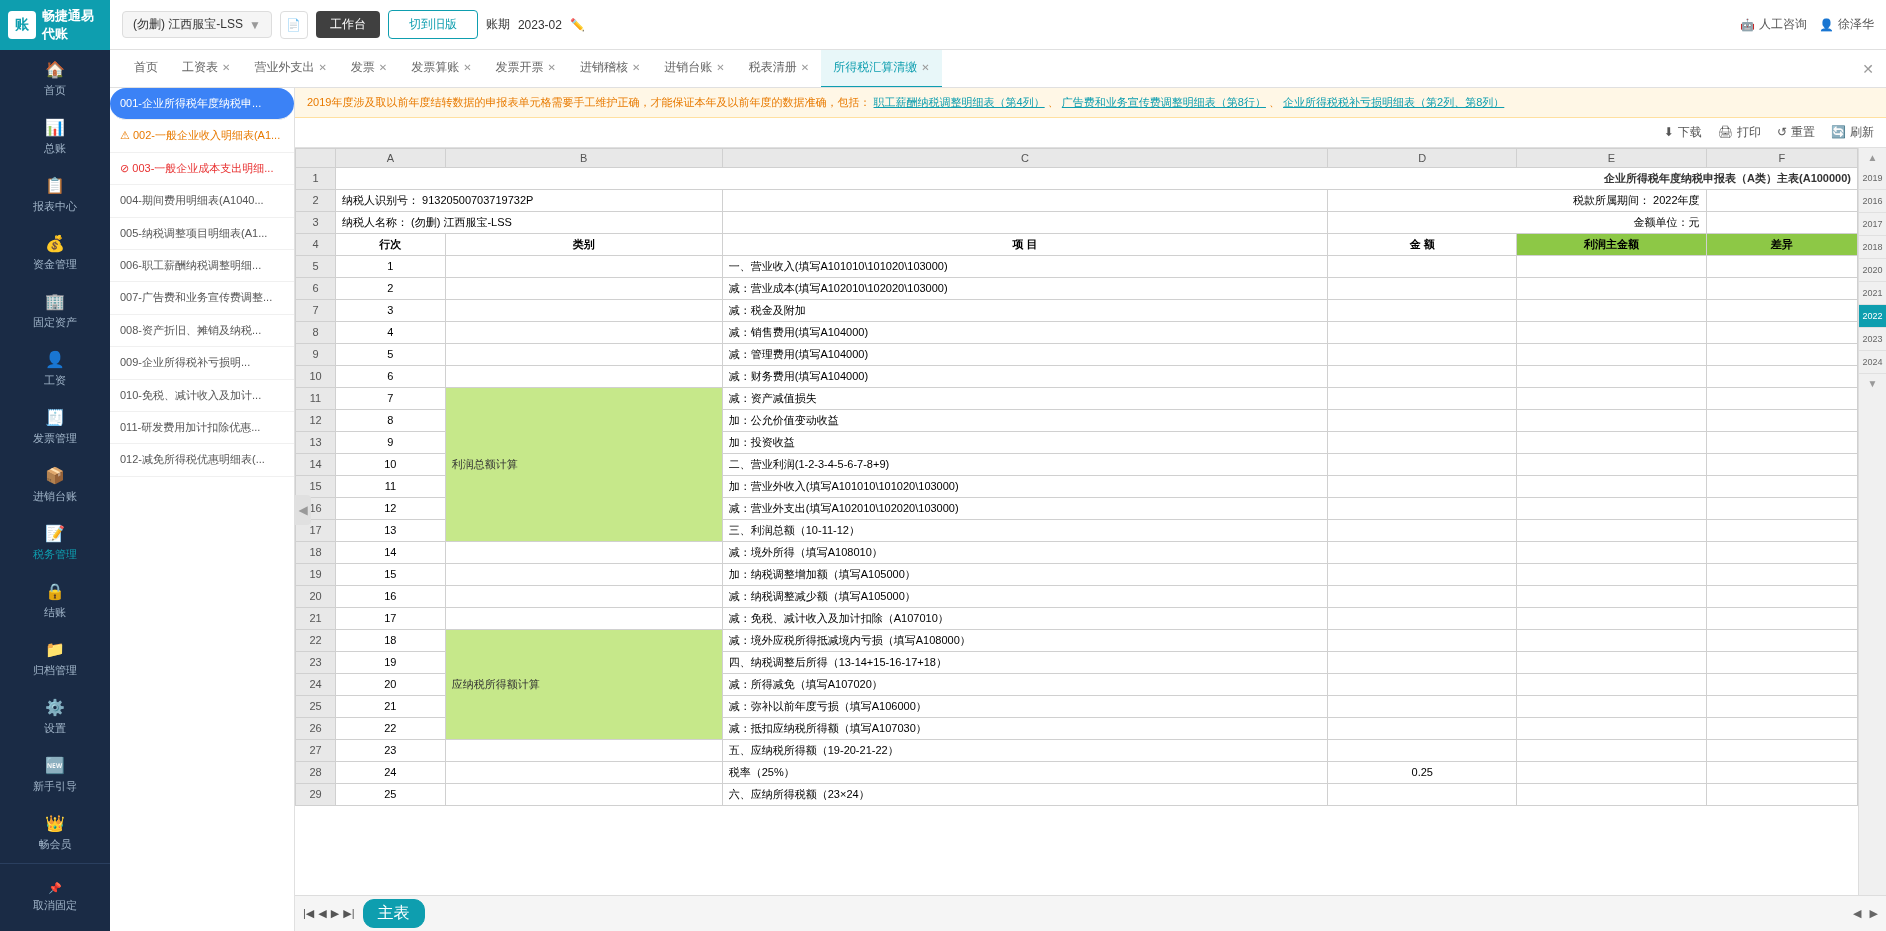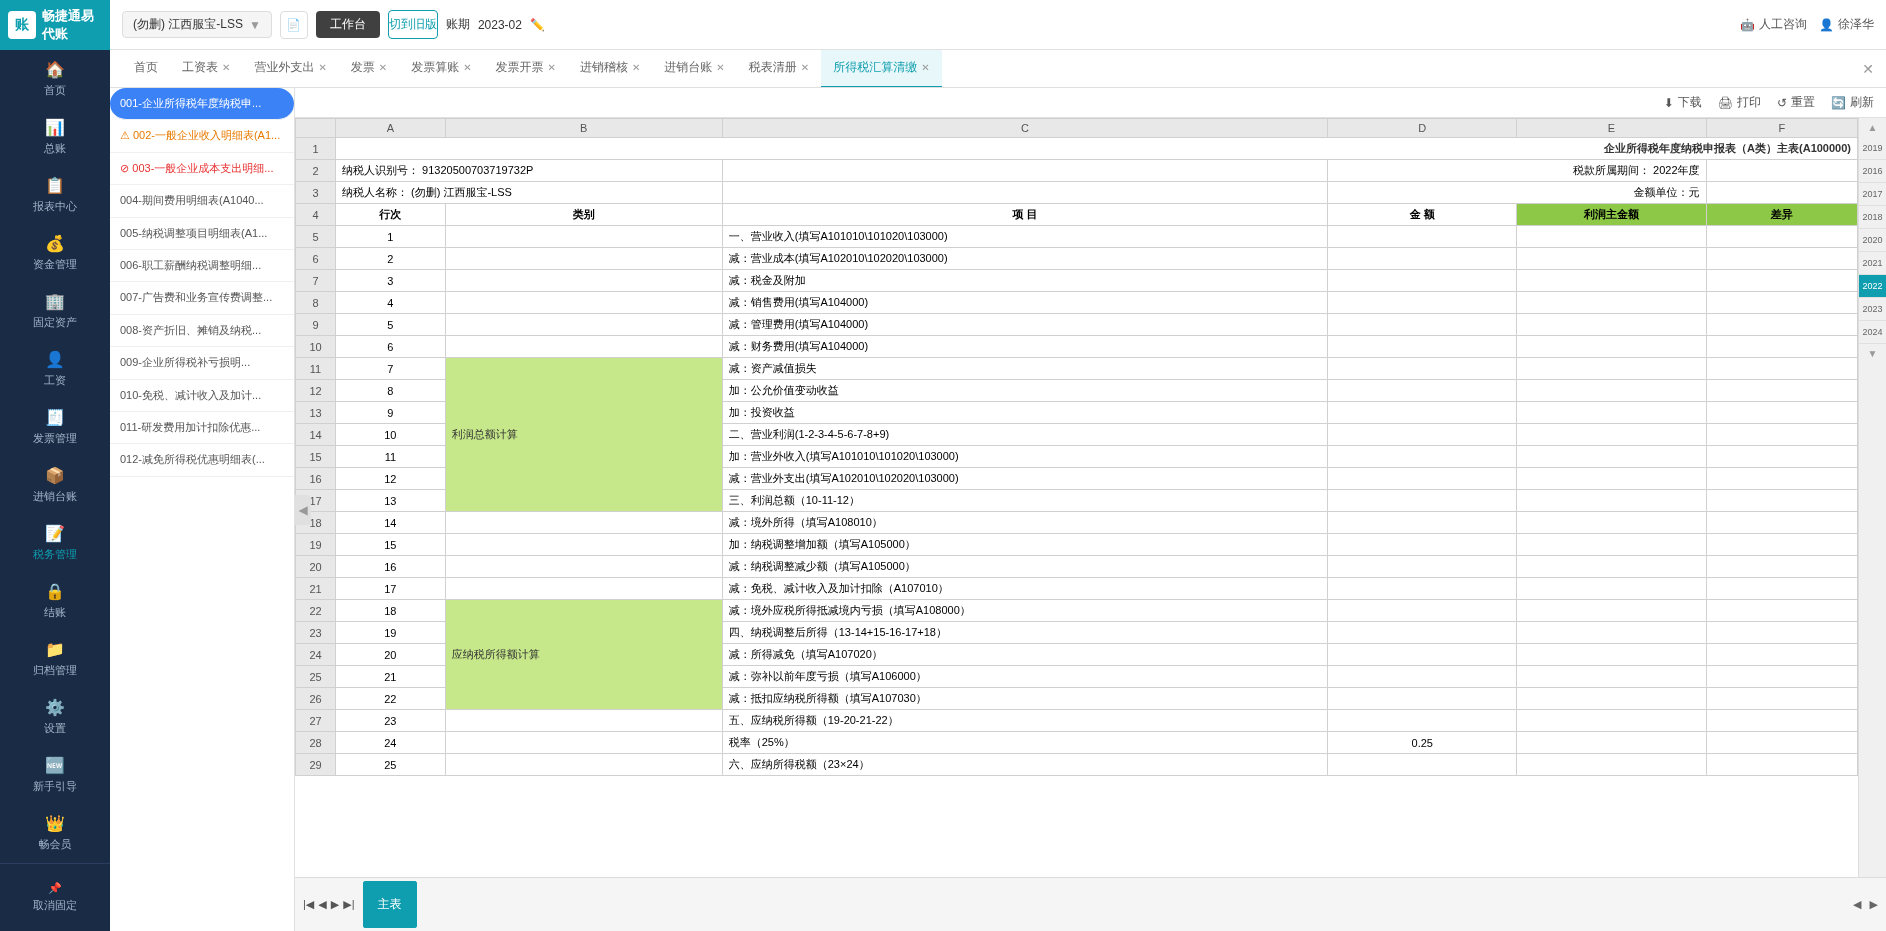--- a/index.html
+++ b/index.html
@@ -18,21 +18,21 @@
 
     
     .main { flex: 1; display: flex; flex-direction: column; overflow: hidden; }
 
     
     .topbar { background: white; height: 50px; display: flex; align-items: center; padding: 0 12px; border-bottom: 1px solid #e0e0e0; gap: 8px; }
     .topbar-company { display: flex; align-items: center; gap: 6px; background: #f5f5f5; border: 1px solid #ddd; border-radius: 4px; padding: 4px 10px; cursor: pointer; color: #333; font-size: 12px; }
     .topbar-company .arrow { color: #999; }
     .topbar-icon-btn { width: 28px; height: 28px; display: flex; align-items: center; justify-content: center; border: 1px solid #ddd; border-radius: 4px; cursor: pointer; color: #666; }
     .topbar-workbench { background: #404040; color: white; border: none; border-radius: 4px; padding: 5px 14px; cursor: pointer; font-size: 12px; }
-    .topbar-oldver { border: 1px solid #0e9eaf; color: #0e9eaf; background: white; border-radius: 4px; padding: 5px 0; cursor: pointer; font-size: 12px; }
+    .topbar-oldver { border: 1px solid #0e9eaf; color: #0e9eaf; background: white; border-radius: 4px; padding: 5px 20px; cursor: pointer; font-size: 12px; }
     .topbar-period { display: flex; align-items: center; gap: 8px; color: #333; font-size: 12px; }
     .topbar-right { margin-left: auto; display: flex; align-items: center; gap: 12px; color: #555; font-size: 12px; }
     .topbar-right-item { display: flex; align-items: center; gap: 4px; cursor: pointer; }
 
     
     .tabbar { background: white; display: flex; align-items: center; padding: 0 12px; border-bottom: 1px solid #e0e0e0; height: 38px; gap: 0; flex-wrap: nowrap; overflow: hidden; }
     .tab { display: flex; align-items: center; gap: 4px; padding: 0 12px; height: 38px; cursor: pointer; color: #666; font-size: 12px; border-bottom: 2px solid transparent; white-space: nowrap; }
     .tab.active { color: #0e9eaf; border-bottom: 2px solid #0e9eaf; background: #e8f7f9; }
     .tab .tab-close { color: #999; font-size: 10px; cursor: pointer; }
     .tabbar-close { margin-left: auto; color: #999; cursor: pointer; font-size: 14px; }
@@ -64,21 +64,21 @@
     
     .spreadsheet-area { flex: 1; overflow: auto; background: white; position: relative; }
     .spreadsheet-table { border-collapse: collapse; min-width: 100%; }
     .spreadsheet-table th, .spreadsheet-table td { border: 1px solid #d0d0d0; padding: 3px 6px; font-size: 11px; white-space: nowrap; }
     .col-header { background: #e8e8e8; text-align: center; color: #555; font-weight: normal; min-width: 40px; }
     .row-header { background: #e8e8e8; text-align: center; color: #555; font-weight: normal; width: 30px; }
     .title-cell { text-align: right; font-size: 14px; font-weight: bold; color: #333; }
     .section-cell { background: #c6e88a; color: #333; text-align: left; }
     .normal-cell { background: white; }
     .value-cell { text-align: center; }
-    .sheet-tab { padding: 14px 14px; background: white; border: 1px solid #ddd; border-radius: 2px; cursor: pointer; font-size: 12px; color: #333; }
+    .sheet-tab { padding: 3px 14px; background: white; border: 1px solid #ddd; border-radius: 11px; cursor: pointer; font-size: 16px; color: #333; }
     .sheet-tab.active { background: #0e9eaf; color: white; border-color: #0e9eaf; }
 
     
     .right-timeline { width: 28px; background: #f0f0f0; display: flex; flex-direction: column; align-items: center; overflow: hidden; border-left: 1px solid #ddd; }
     .timeline-item { padding: 6px 2px; font-size: 9px; color: #666; text-align: center; cursor: pointer; writing-mode: horizontal-tb; width: 100%; display: flex; align-items: center; justify-content: center; border-bottom: 1px solid #e0e0e0; }
     .timeline-item.active { background: #0e9eaf; color: white; }
 
     
     .scroll-up-btn { padding: 4px; cursor: pointer; color: #999; text-align: center; font-size: 10px; }
     .scroll-down-btn { padding: 4px; cursor: pointer; color: #999; text-align: center; font-size: 10px; }
@@ -280,20 +280,28 @@
         </div>
       </div>
     </div>
 
     <div style="position:relative; width:0; overflow:visible; z-index:10;">
       <div class="collapse-arrow" style="left:0;">◀</div>
     </div>
 
     <div class="right-content">
 
+      <div class="warning-bar">
+        <span>2019年度涉及取以前年度结转数据的申报表单元格需要手工维护正确，才能保证本年及以前年度的数据准确，包括：</span>
+        <span style="color:#0e9eaf;cursor:pointer;text-decoration:underline;">职工薪酬纳税调整明细表（第4列）</span>
+        <span>、</span>
+        <span style="color:#0e9eaf;cursor:pointer;text-decoration:underline;">广告费和业务宣传费调整明细表（第8行）</span>
+        <span>、</span>
+        <span style="color:#0e9eaf;cursor:pointer;text-decoration:underline;">企业所得税税补亏损明细表（第2列、第8列）</span>
+      </div>
 
       <div class="report-toolbar">
         <div class="toolbar-btn">
           <span>⬇</span>
           <span>下载</span>
         </div>
         <div class="toolbar-btn">
           <span>🖨</span>
           <span>打印</span>
         </div>

